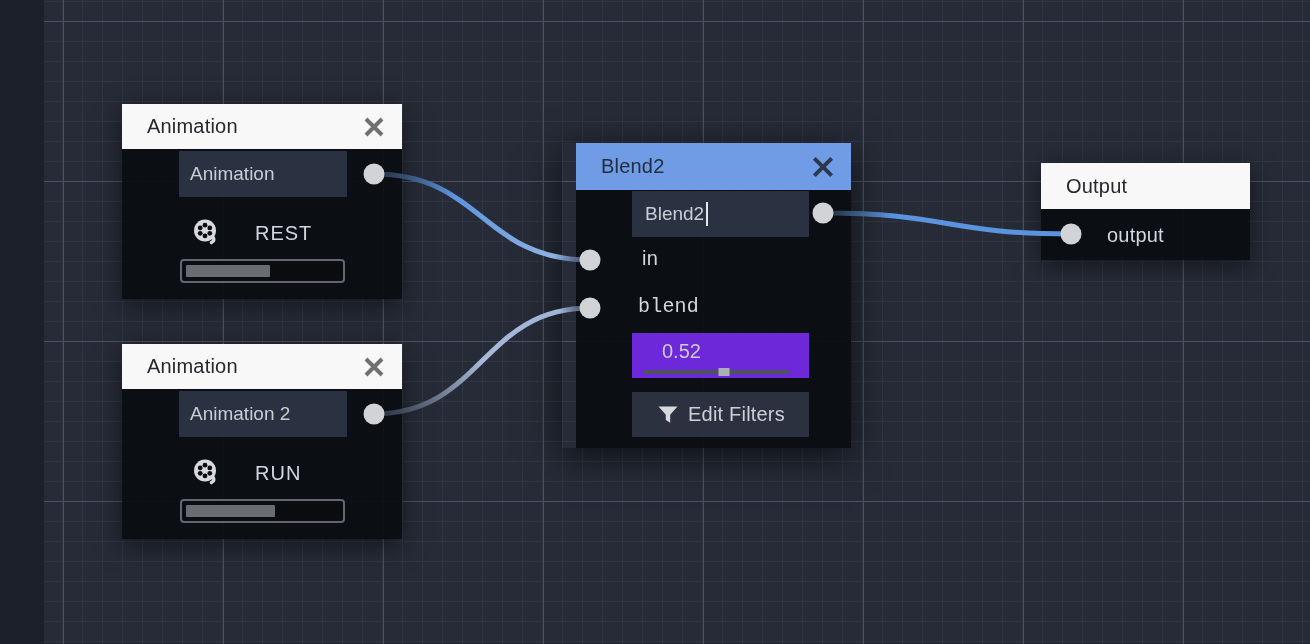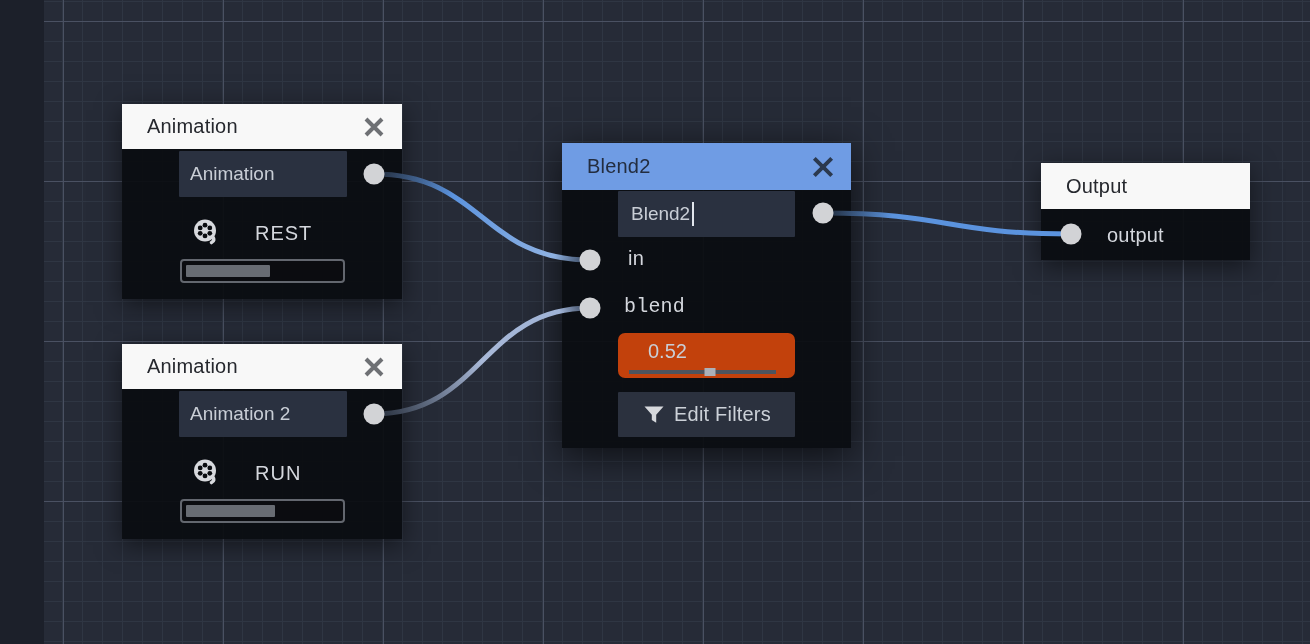--- a/index.html
+++ b/index.html
@@ -23,38 +23,38 @@
   .close-btn{position:absolute;right:15px;top:50%;transform:translateY(-50%);width:26px;height:26px;display:flex;align-items:center;justify-content:center;cursor:pointer;background:none;border:none;padding:0;}
   .node-body{position:relative;background:rgba(10,12,16,0.93);}
   .field{position:absolute;background:#2a3140;display:flex;align-items:center;border-radius:1px;}
   .field span{font-size:19px;color:#c9ced6;white-space:nowrap;}
   .caret{display:inline-block;width:2px;height:24px;background:#e2e6ed;margin-left:2px;vertical-align:middle;}
   .pose-row{position:absolute;display:flex;align-items:flex-end;}
   .pose-label{font-size:20px;color:#d4d7dd;letter-spacing:1px;}
   .progress{position:absolute;width:165px;height:24px;border:2px solid #63676f;border-radius:4px;background:#0b0c10;}
   .progress-fill{position:absolute;left:4px;top:4px;bottom:4px;background:#686c73;border-radius:1px;}
   .port-label{position:absolute;font-size:20px;color:#d4d7dd;letter-spacing:.2px;}
-  .value-box{position:absolute;background:#c2410c;border-radius:7px;}
+  .value-box{position:absolute;background:#6d28d9;border-radius:0;}
   .value-text{position:absolute;left:30px;top:7px;font-size:20px;color:#c9ced6;}
   .slider-track{position:absolute;left:11px;bottom:4px;width:147px;height:4px;background:#4d545e;}
   .slider-grabber{position:absolute;top:-2px;width:11px;height:8px;background:#abb0b8;transform:translateX(-50%);}
   .btn{position:absolute;background:#2b313e;border:none;border-radius:1px;display:flex;align-items:center;justify-content:center;gap:8px;cursor:pointer;}
   .btn span{font-size:20px;color:#ccd1d8;letter-spacing:.2px;}
   .wires{position:absolute;left:0;top:0;width:1310px;height:644px;pointer-events:none;}
 
   
   .n-anim1{left:78px;top:104px;width:280px;height:195px;}
   .n-anim2{left:78px;top:344px;width:280px;height:195px;}
   .n-anim1 .node-header,.n-anim2 .node-header{height:45px;}
   .n-anim1 .node-body,.n-anim2 .node-body{height:150px;}
   .anim-field{left:57px;top:2px;width:168px;height:46px;padding-left:11px;}
   .anim-pose{left:70px;top:68px;height:28px;gap:36px;}
   .anim-progress{left:58px;top:110px;}
 
-  .n-blend{left:518px;top:143px;width:289px;height:305px;box-shadow:0 8px 36px rgba(0,0,0,.65);}
+  .n-blend{left:518px;top:143px;width:289px;height:305px;box-shadow:0 8px 36px rgba(0,0,0,.65);padding-left:14px;}
   .n-blend .node-header{height:47px;background:#6f9ce4;}
   .n-blend .node-title{color:#232d3f;}
   .n-blend .node-body{height:258px;}
   .blend-name-field{left:56px;top:1px;width:177px;height:46px;padding-left:13px;}
   .lbl-in{left:66px;top:57px;}
   .lbl-blend{left:62px;top:105px;font-family:Liberation Mono, monospace;}
   .blend-value{left:56px;top:143px;width:177px;height:45px;}
   .blend-filters{left:56px;top:202px;width:177px;height:45px;}
 
   .n-output{left:997px;top:163px;width:209px;height:97px;text-align:right;}

